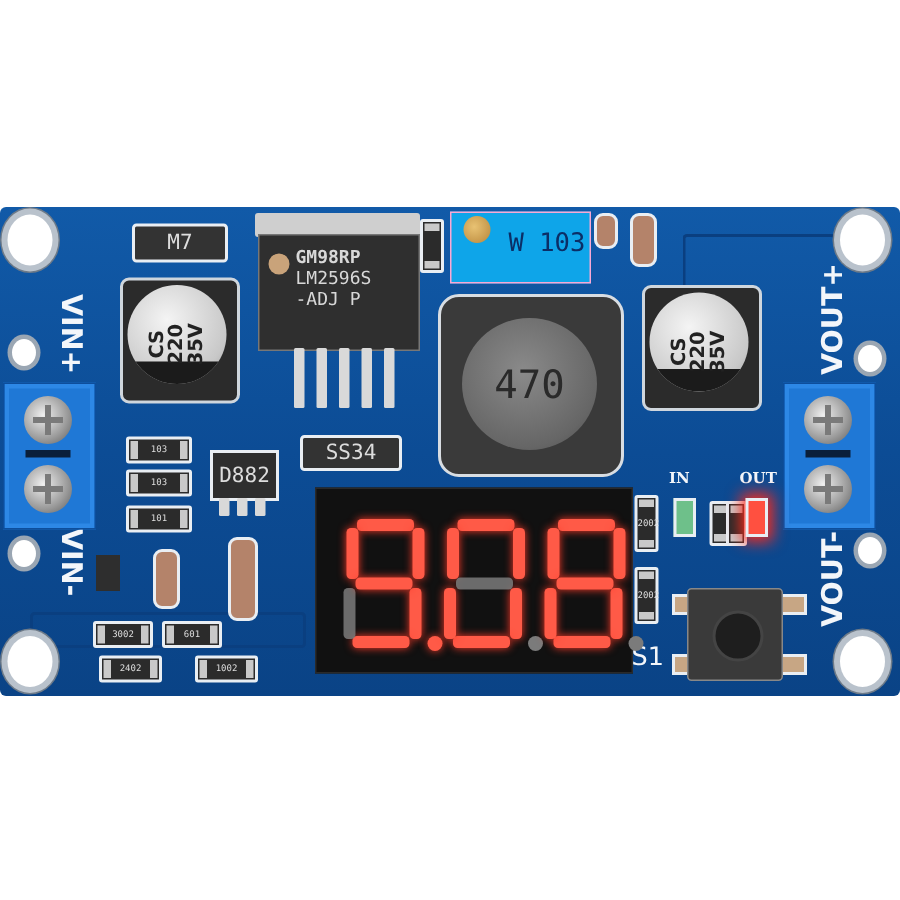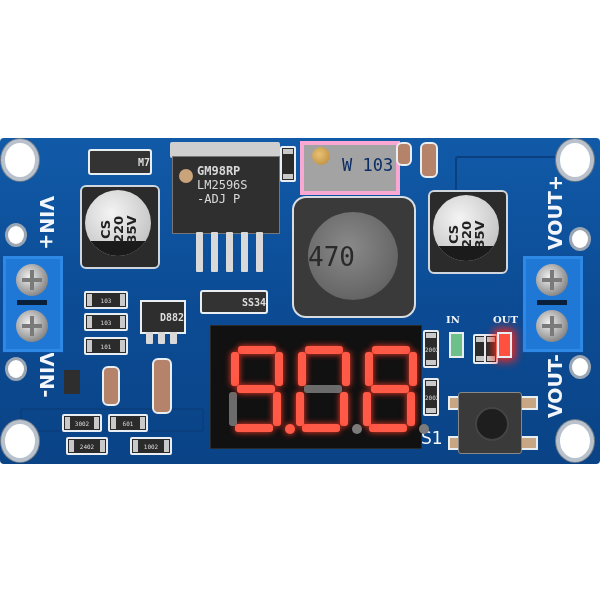--- a/index.html
+++ b/index.html
@@ -37,43 +37,43 @@
     color:#dcdcdc;font-size:6px;font-family:"DejaVu Sans Mono",monospace;}
   .smd::before,.smd::after{content:"";position:absolute;top:1px;bottom:1px;width:5px;background:#c9c9c9;}
   .smd::before{left:1px;} .smd::after{right:1px;}
   .smd.v::before,.smd.v::after{left:1px;right:1px;width:auto;height:5px;}
   .smd.v::before{top:1px;bottom:auto;} .smd.v::after{bottom:1px;top:auto;}
   .ccap{position:absolute;background:#b4836a;border:2px solid #e9eef3;border-radius:6px;}
   .inductor{position:absolute;left:292px;top:196px;width:120px;height:118px;background:#3a3a3a;border-radius:14px;
     border:2px solid #d8dde2;}
   .ind-core{position:absolute;left:14px;top:14px;width:90px;height:88px;border-radius:50%;
     background:radial-gradient(circle at 45% 40%,#8a8a8a,#666 70%,#4a4a4a);}
-  .ind-text{position:absolute;left:0;right:0;top:30px;text-align:left;color:#2a2a2a;font-size:26px;
+  .ind-text{position:absolute;left:0;right:0;top:30px;text-align:center;color:#2a2a2a;font-size:26px;
     font-family:"DejaVu Sans Mono",monospace;}
-  .pot{position:absolute;left:300px;top:141px;width:92px;height:46px;background:#a3a3a3;border:4px solid #f9a8d4;}
+  .pot{position:absolute;left:300px;top:141px;width:92px;height:46px;background:#0ea5e9;border:1px solid #f9a8d4;}
   .pot-screw{position:absolute;left:8px;top:2px;width:18px;height:18px;border-radius:50%;
     background:radial-gradient(circle at 40% 40%,#e8c273,#b8863a);}
   .pot-text{position:absolute;left:38px;top:10px;color:#0b2e66;font-size:17px;font-family:"DejaVu Sans Mono",monospace;}
   .display{position:absolute;left:210px;top:325px;width:210px;height:122px;background:#111;border:1px solid #2a2a2a;}
   .digit{position:absolute;top:20px;width:56px;height:88px;}
   .seg{position:absolute;background:#ff5a47;border-radius:3px;box-shadow:0 0 6px #ff3b2a;}
   .seg.off{background:#7b7b7b;box-shadow:none;opacity:.85;}
   .seg.h{width:38px;height:8px;left:9px;}
   .seg.v{width:8px;height:34px;}
   .dp{position:absolute;width:10px;height:10px;border-radius:50%;background:#ff5a47;box-shadow:0 0 6px #ff3b2a;}
   .dp.off{background:#7b7b7b;box-shadow:none;}
   .button{position:absolute;left:458px;top:392px;width:62px;height:60px;background:#3a3a3a;border:1px solid #888;border-radius:3px;}
   .btn-cap{position:absolute;left:16px;top:14px;width:30px;height:30px;border-radius:50%;background:#1e1e1e;border:2px solid #444;}
   .btn-leg{position:absolute;width:14px;height:10px;background:#c7a684;border:2px solid #e9eef3;}
   .led{position:absolute;width:11px;height:22px;background:#2b2b2b;border:2px solid #e9eef3;}
   .led.on{background:#ff5040;box-shadow:0 0 10px 3px #ff2a1a;}
   .led.green{background:#6ec08a;}
   .diode{position:absolute;background:#333;border:2px solid #e9eef3;border-radius:3px;}
-  .diode-label{position:absolute;left:0;right:0;top:50%;transform:translateY(-50%);text-align:right;color:#ddd;
-    font-size:10px;font-family:"DejaVu Sans Mono",monospace;font-weight:bold;}
+  .diode-label{position:absolute;left:0;right:0;top:50%;transform:translateY(-50%);text-align:center;color:#ddd;
+    font-size:14px;font-family:"DejaVu Sans Mono",monospace;}
   .transistor{position:absolute;background:#2e2e2e;}
 </style>
 </head>
 <body>
 
 <div class="board">
 
   <div class="trace" style="left:455px;top:18px;width:100px;height:40px;border-bottom:none;border-right:none;"></div>
   <div class="trace" style="left:20px;top:270px;width:180px;height:20px;"></div>
 

